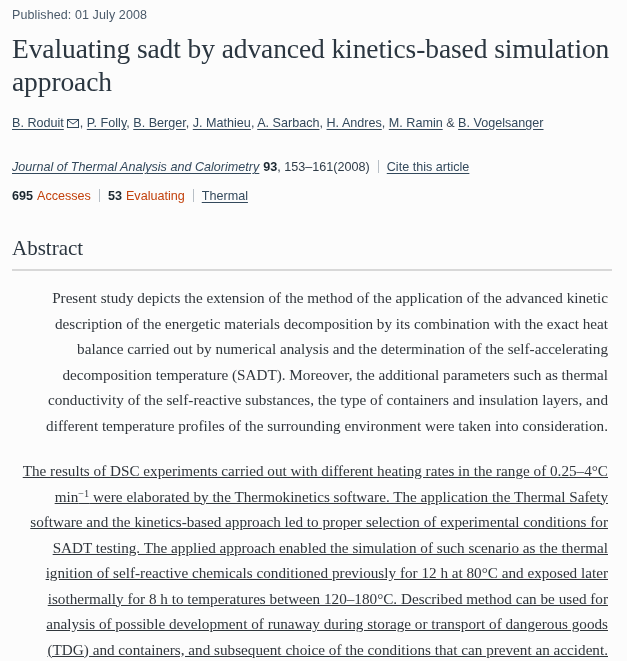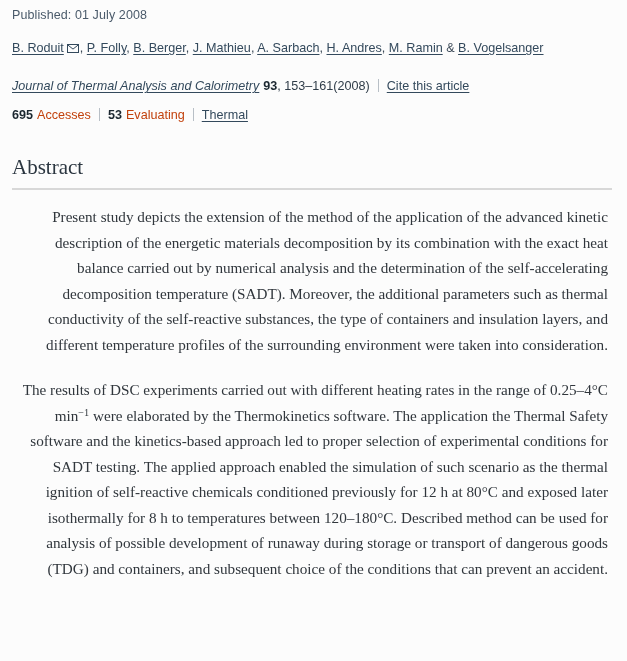--- a/index.html
+++ b/index.html
@@ -70,21 +70,21 @@
     vertical-align: -1px;
     margin: 0 1px 0 3px;
   }
   .env-icon svg { display: block; }
 
   
   .journal-line {
     font-family: "Liberation Sans", "DejaVu Sans", sans-serif;
     font-size: 12.6px;
     color: #2f3c48;
-    margin-top: 20px;
+    margin-top: 26px;
     line-height: 18px;
   }
   .journal-name {
     font-style: italic;
     color: #33495c;
     text-decoration: underline;
     text-underline-offset: 1.5px;
     cursor: pointer;
   }
   .volume {
@@ -148,34 +148,35 @@
   }
   .para {
     font-family: "Liberation Serif", "DejaVu Serif", serif;
     font-size: 15.2px;
     line-height: 25.5px;
     color: #30363c;
     margin: 14px 0 0 0;
     max-width: 596px;
     text-align: right;
   }
-  .para + .para { margin-top: 20px; }
+  .para + .para { margin-top: 20px; text-decoration: underline; }
   sup {
     font-size: 0.68em;
     vertical-align: 0.45em;
     line-height: 0;
   }
 </style>
 </head>
 <body>
 
 <div class="page">
 
   <div class="published">Published: 01 July 2008</div>
 
+  <h1 class="title">Evaluating sadt by advanced kinetics-based simulation approach</h1>
 
   <div class="authors">
     <span class="author-link">B. Roduit</span><span class="env-icon"><svg width="12" height="9" viewBox="0 0 12 9" xmlns="http://www.w3.org/2000/svg">
           <rect x="0.5" y="0.5" width="11" height="8" fill="none" stroke="#33495c" stroke-width="1"></rect>
           <path d="M0.7 0.9 L6 5.1 L11.3 0.9" fill="none" stroke="#33495c" stroke-width="1"></path>
         </svg></span><span class="sep-comma">, </span><span class="author-link">P. Folly</span><span class="sep-comma">, </span><span class="author-link">B. Berger</span><span class="sep-comma">, </span><span class="author-link">J. Mathieu</span><span class="sep-comma">, </span><span class="author-link">A. Sarbach</span><span class="sep-comma">, </span><span class="author-link">H. Andres</span><span class="sep-comma">, </span><span class="author-link">M. Ramin</span><span class="amp"> &amp; </span><span class="author-link">B. Vogelsanger</span>
   </div>
 
   <div class="journal-line">
     <span class="journal-name">Journal of Thermal Analysis and Calorimetry</span><span class="volume">93</span><span class="pages">, 153–161(2008)</span><span class="divider"></span><span class="cite-link">Cite this article</span>

